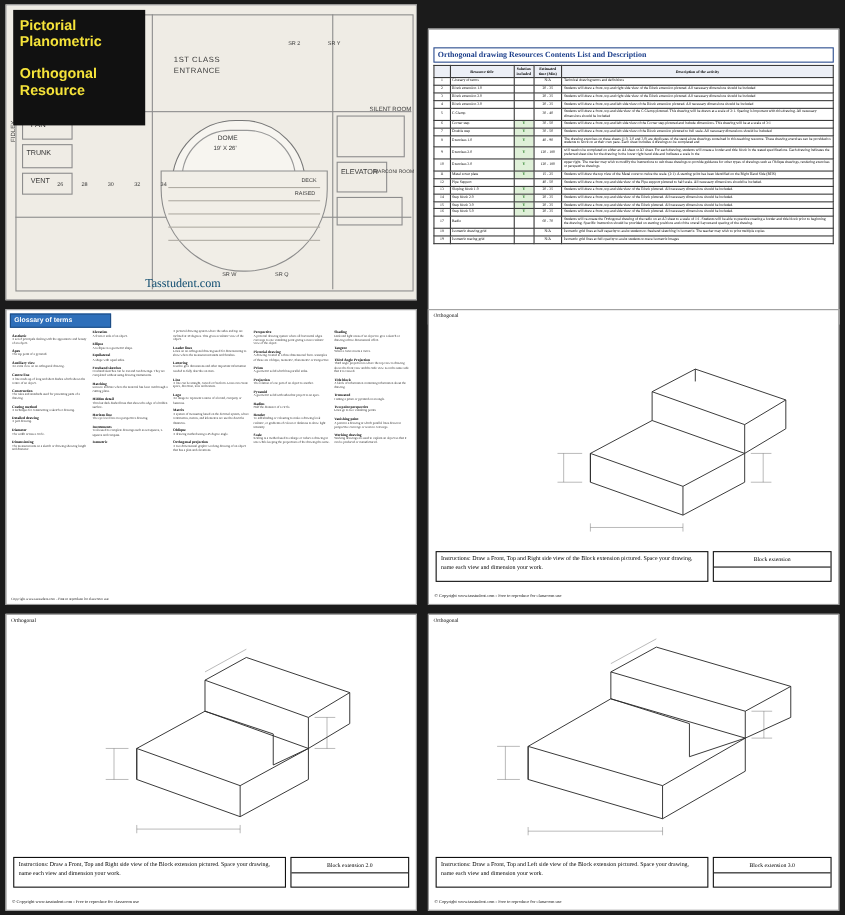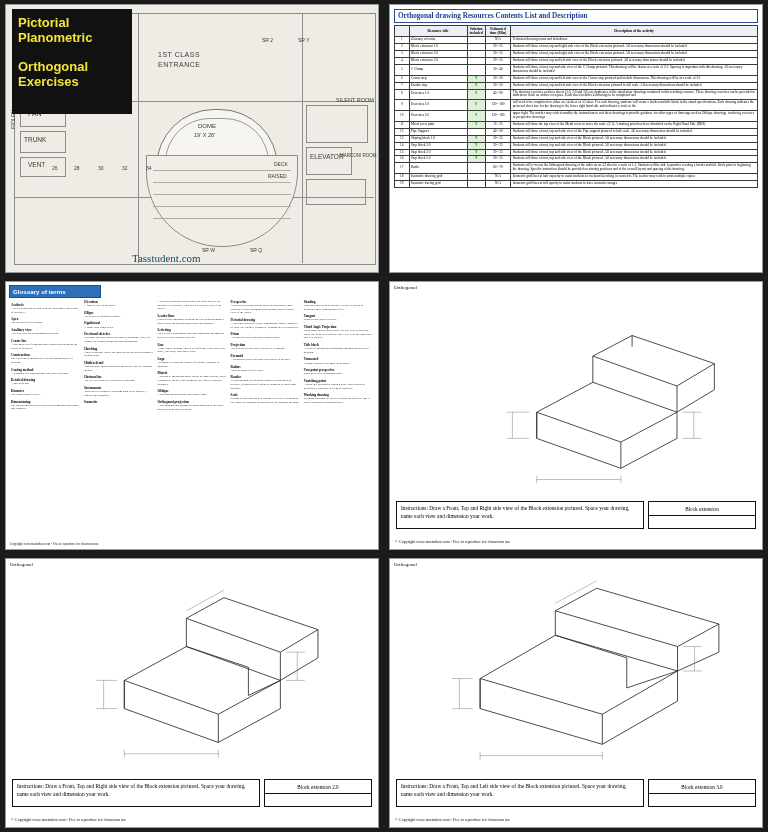--- a/index.html
+++ b/index.html
@@ -44,21 +44,21 @@
     position:absolute;left:8px;top:8px;right:8px;bottom:6px;
     border:1px solid #999;border-radius:50px 50px 4px 4px;
   }
   .seat-fan{
     position:absolute;left:140px;top:150px;width:150px;height:90px;
     border:1px solid #8d8d8d;border-radius:0 0 75px 75px;background:#f1eee7;
   }
   .seat-row{position:absolute;left:6px;right:6px;height:1px;background:#b0aca3;}
 
   
-  .p2{padding:4px 4px;box-sizing:border-box;font-family:"Liberation Serif",serif;}
+  .p2{padding:16px 4px;box-sizing:border-box;font-family:"Liberation Serif",serif;margin-top:22px;}
   .tbl-title{
     border:1px solid #2a4b8d;background:#fff;color:#1d3f8b;
     font-size:7.2px;font-weight:bold;padding:2px 3px;margin-bottom:2px;
   }
   table.contents{border-collapse:collapse;width:100%;font-size:3.4px;line-height:1.15;}
   table.contents th,table.contents td{border:0.5px solid #3b3b3b;padding:1px 1.5px;}
   table.contents th{background:#eceff6;font-size:3.6px;font-weight:bold;text-align:center;}
   .c-no{width:4%;text-align:center;}
   .c-res{width:16%;}
   .c-inc{width:5%;text-align:center;color:#1f7a1f;font-weight:bold;}
@@ -154,21 +154,21 @@
       <div class="plan-txt" style="left:46px;top:160px;font-size:5px;">26</div>
       <div class="plan-txt" style="left:68px;top:160px;font-size:5px;">28</div>
       <div class="plan-txt" style="left:92px;top:160px;font-size:5px;">30</div>
       <div class="plan-txt" style="left:116px;top:160px;font-size:5px;">32</div>
       <div class="plan-txt" style="left:140px;top:160px;font-size:5px;">34</div>
 
       <div class="title-box">
         <div>Pictorial</div>
         <div>Planometric</div>
         <div class="t2">Orthogonal</div>
-        <div>Exercises</div>
+        <div>Resource</div>
       </div>
 
       <div class="site-txt">Tasstudent.com</div>
     </div>
   </div>
 
   <div class="cell">
     <div class="page p2">
       <div class="tbl-title">Orthogonal drawing Resources Contents List and Description</div>
       <table class="contents">

